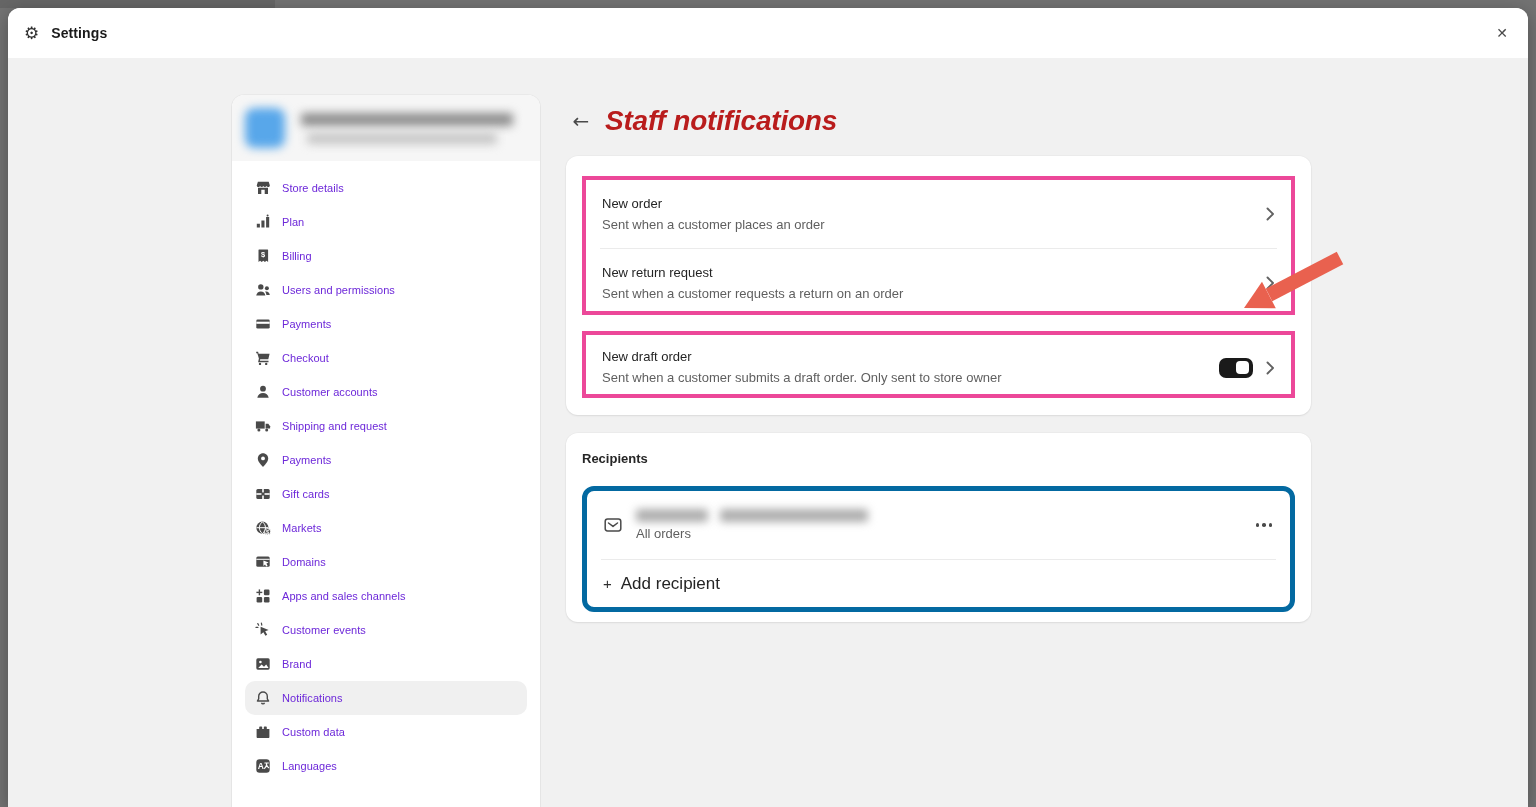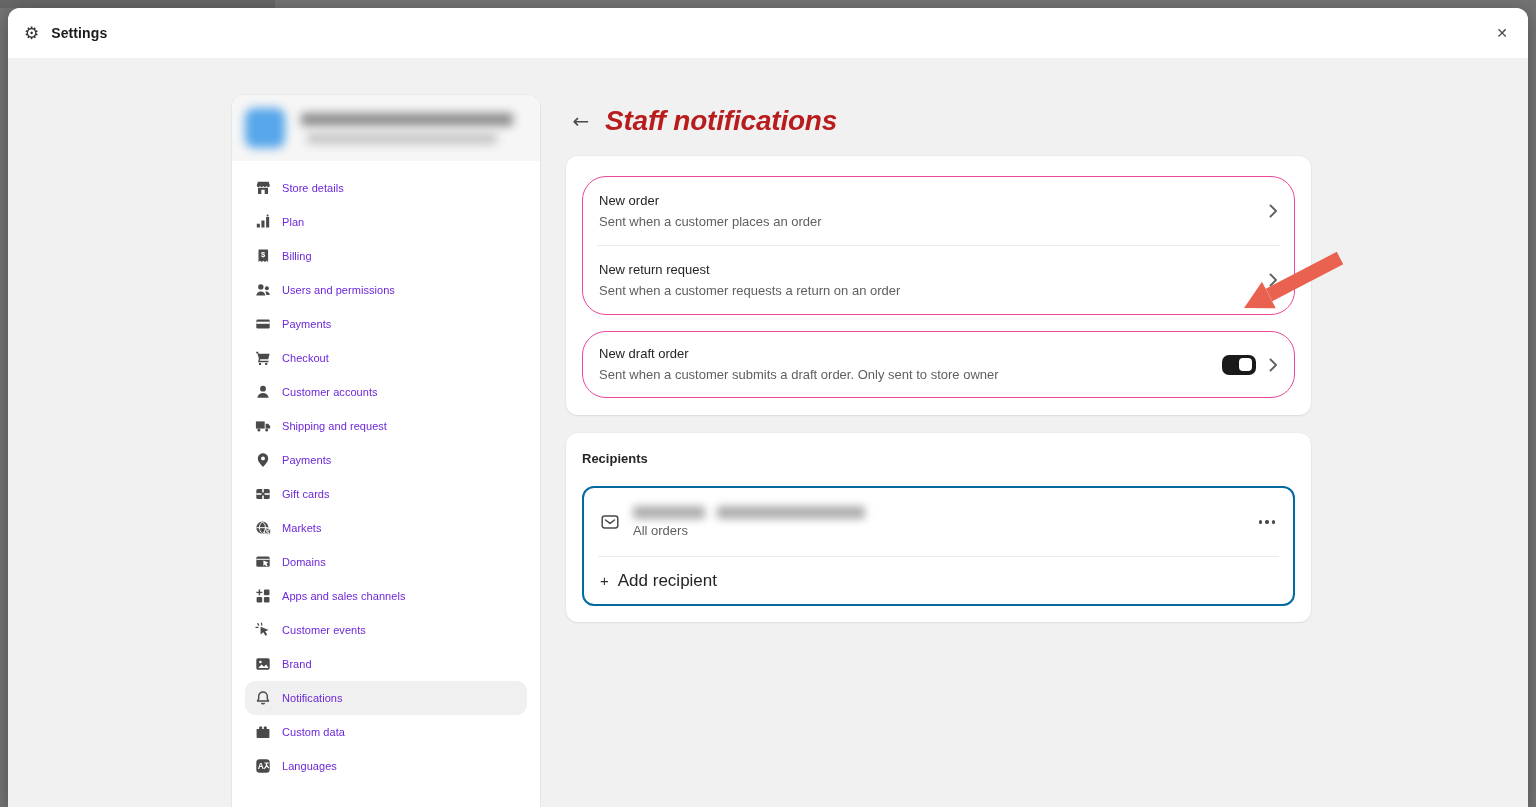--- a/index.html
+++ b/index.html
@@ -70,38 +70,38 @@
   }
   .page-title { font-size:28px; font-weight:700; color:#b91c1c; letter-spacing:-.2px;font-style:italic; }
 
   .card {
     position:absolute; left:558px; width:745px; background:#fff; border-radius:12px;
     box-shadow:0 1px 2px rgba(0,0,0,.08), 0 0 0 1px rgba(0,0,0,.02);
   }
   .card-1 { top:98px; height:259px; padding:20px 16px 16px; }
   .card-2 { top:375px; height:189px; padding:18px 16px 16px; }
 
-  .inner-card { border:1px solid #ec4899; border-radius:24px; background:#fff; }
+  .inner-card { border:4px solid #ec4899; border-radius:0; background:#fff; }
   .inner-a { height:139px; }
   .inner-b { height:67px; margin-top:16px; }
   .divider { height:1px; background:#ebebeb; margin:0 14px; }
 
   .n-row { display:flex; align-items:center; padding:0 16px; height:68px; cursor:pointer; }
   .n-text { display:flex; flex-direction:column; justify-content:center; gap:1px; }
   .n-title { font-size:13px; color:#242424; font-weight:500; line-height:20px; }
   .n-desc { font-size:13px; color:#5f5f5f; line-height:20px; }
   .row-right { margin-left:auto; display:flex; align-items:center; gap:13px; }
   .chevron svg { display:block; }
 
   .toggle { width:34px; height:20px; background:#1a1a1a; border-radius:7px; position:relative; cursor:pointer; flex:none; }
   .toggle .knob { position:absolute; right:4px; top:3.5px; width:13px; height:13px; background:#fff; border-radius:4px; }
 
   
   .sec-heading { font-size:13px; font-weight:700; color:#262626; }
-  .recip-inner { margin-top:20px; border:2px solid #0369a1; border-radius:12px; }
+  .recip-inner { margin-top:20px; border:5px solid #0369a1; border-radius:12px; }
   .recip-row { display:flex; align-items:center; padding:0 16px; height:68px; }
   .mail-ic { width:20px; height:20px; flex:none; margin-right:13px; }
   .recip-text { display:flex; flex-direction:column; gap:2px; }
   .email-blur { display:flex; gap:12px; align-items:center; height:16px; }
   .email-blur i { display:block; height:13px; border-radius:3px; background:#adadad; filter:blur(4px); }
   .email-blur .b1 { width:72px; }
   .email-blur .b2 { width:148px; }
   .recip-scope { font-size:13px; color:#5f5f5f; line-height:18px; }
   .dots-btn { margin-left:auto; display:flex; gap:3px; background:none; border:none; cursor:pointer; padding:6px 2px; }
   .dots-btn span { width:3.5px; height:3.5px; border-radius:50%; background:#4a4a4a; display:block; }

